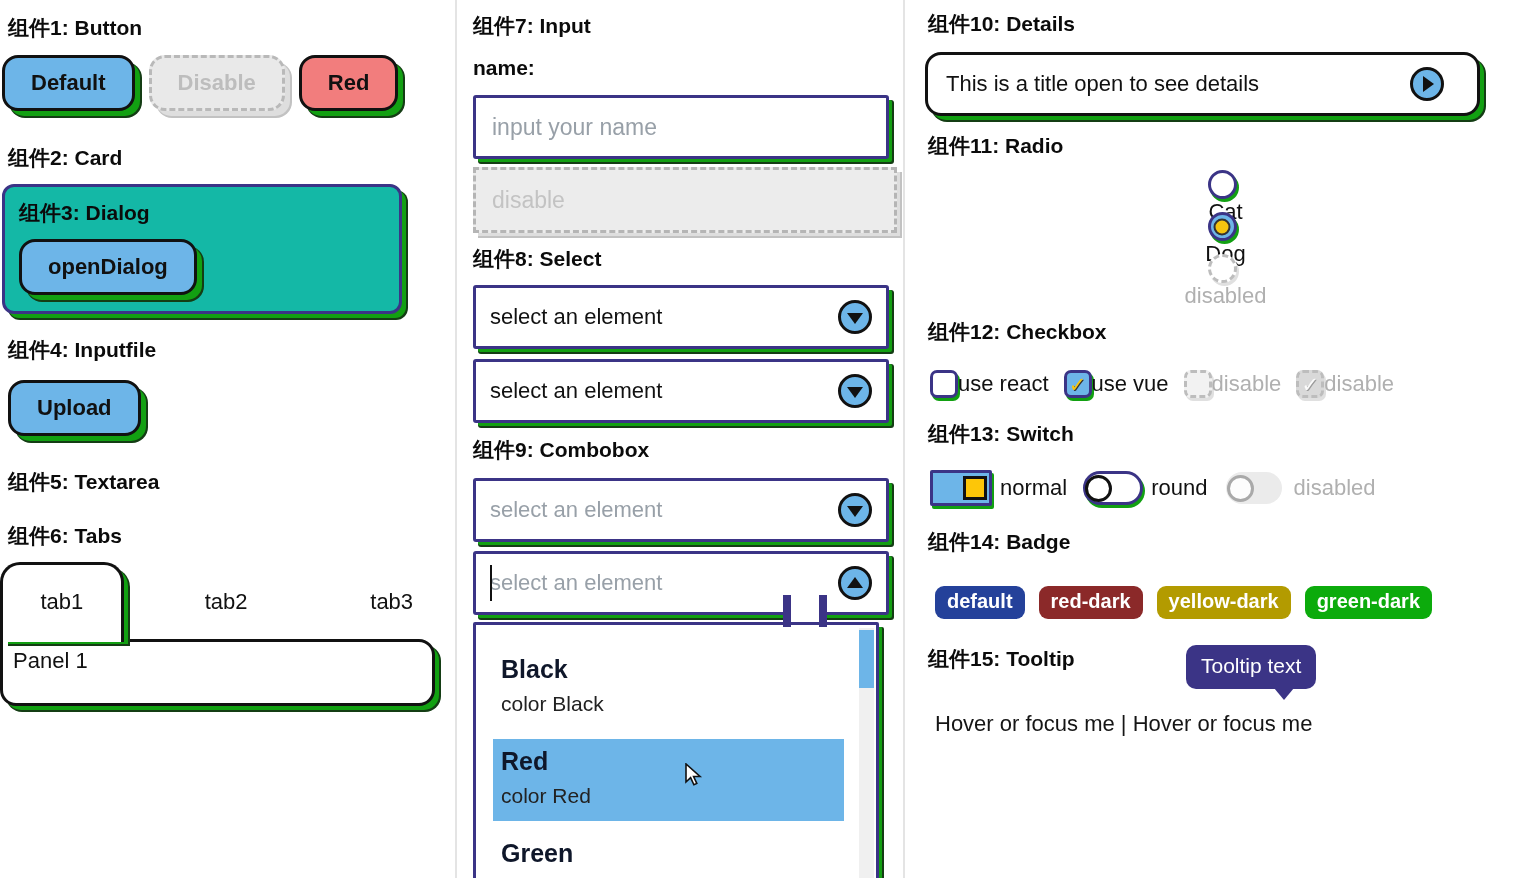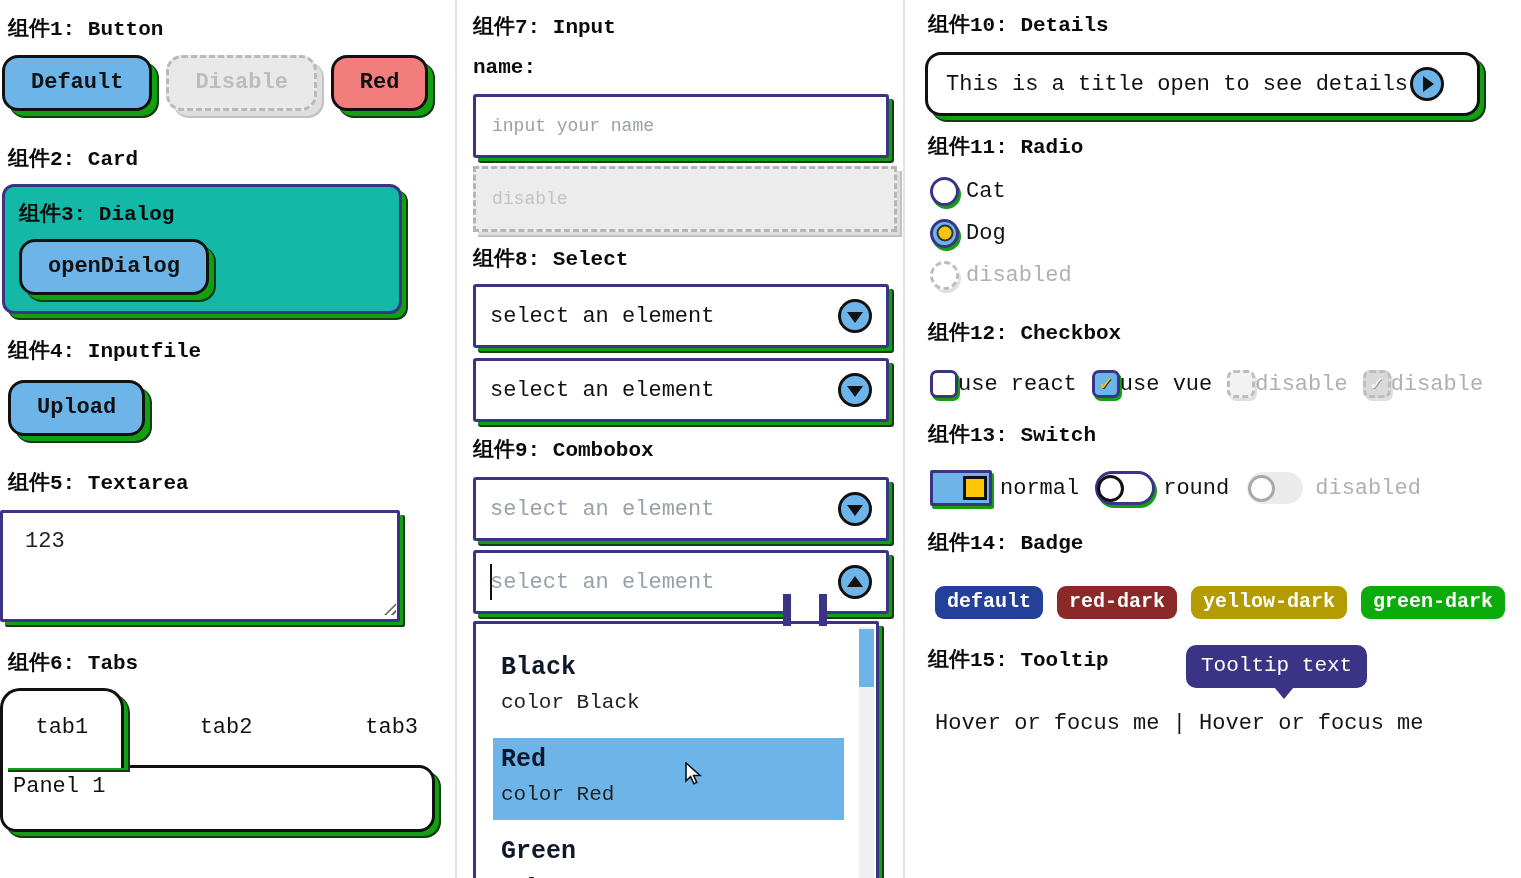--- a/index.html
+++ b/index.html
@@ -1,20 +1,20 @@
 <!DOCTYPE html>
 <html><head>
 <meta charset="utf-8">
 <style>
   * { box-sizing: border-box; margin: 0; padding: 0; }
   html, body { background: #fff; }
   body { font-family: "Liberation Sans", "DejaVu Sans", sans-serif; color: #111; }
   .page { position: relative; width: 1521px; height: 878px; background: #fff; overflow: hidden; }
   .divider { position: absolute; top: 0; bottom: 0; width: 2px; background: #e4e4e4; }
-  .col { position: absolute; top: 0; font-family: Liberation Mono, monospace; }
+  .col { position: absolute; top: 0; }
   .h { font-size: 21px; font-weight: bold; color: #0b0b0b; white-space: nowrap; }
   .row { display: flex; align-items: center; }
 
   
   .btn {
     display: inline-block; font-family: inherit; cursor: pointer;
     font-size: 22px; font-weight: bold; color: #111;
     background: #6db5e8; border: 3px solid #111; border-radius: 16px;
     padding: 12px 26px; line-height: 26px;
     box-shadow: 6px 6px 0 -1px #12a012, 7px 7px 0 0 #143d14;
@@ -62,21 +62,21 @@
     border-radius: 0 16px 16px 16px; margin-top: -3px; position: relative; z-index: 2;
     font-size: 22px; padding: 6px 10px;
     box-shadow: 5px 5px 0 -1px #12a012, 6px 6px 0 0 #143d14;
   }
 
   
   .field {
     background: #fff; border: 3px solid #3b3486; border-radius: 3px;
     box-shadow: 4px 4px 0 -1px #12a012, 5px 5px 0 0 #143d14;
   }
-  .input { display: block; width: 416px; height: 64px; font-family: inherit; font-size: 18px; color: #222; padding: 0 16px; outline: none; }
+  .input { display: block; width: 416px; height: 64px; font-family: inherit; font-size: 23px; color: #222; padding: 0 16px; outline: none; }
   .input::placeholder { color: #98a0a8; opacity: 1; }
   .input.disabled {
     width: 424px; height: 66px; background: #ececec; border: 3px dashed #b5b5b5;
     box-shadow: 4px 4px 0 -1px #dedede, 5px 5px 0 0 #c2c2c2;
   }
   .input.disabled::placeholder { color: #c3c3c3; }
   .selectbox { width: 416px; height: 64px; display: flex; align-items: center; padding: 0 14px; font-size: 22px; color: #111; cursor: pointer; }
   .selectbox .txt { flex: 1; }
   .selectbox .txt.ph { color: #98a0a8; }
   .circle-btn {
@@ -111,21 +111,21 @@
   
   .details {
     width: 555px; height: 64px; background: #fff; border: 3px solid #111; border-radius: 16px;
     display: flex; align-items: center; padding: 0 33px 0 18px; margin: 14px 0 0 -3px;
     font-size: 22px; color: #111; cursor: pointer;
     box-shadow: 5px 5px 0 -1px #12a012, 6px 6px 0 0 #143d14;
   }
   .details .txt { flex: 1; }
 
   
-  .radio-row { display: flex; align-items: center; height: 42px; margin-left: 2px; }
+  .radio-row { display: flex; align-items: center; height: 42px; margin-left: 2px; flex-direction: column; }
   .radio { width: 29px; height: 29px; border-radius: 50%; border: 3px solid #3b3486; background: #fff;
            box-shadow: 2px 3px 0 #12a012; margin-right: 7px; position: relative; flex: none; cursor: pointer; }
   .radio.checked { background: #6db5e8; }
   .radio.checked::after { content: ""; position: absolute; left: 50%; top: 50%; transform: translate(-50%,-50%);
            width: 13px; height: 13px; border-radius: 50%; background: #f6c50f; border: 2px solid #333; }
   .radio.disabled { border: 3px dashed #bdbdbd; box-shadow: 2px 3px 0 #e0e0e0; }
   .ctl-label { font-size: 22px; color: #111; }
   .ctl-label.dim { color: #b0b0b0; }
 
   
@@ -184,24 +184,20 @@
     <div class="h" style="margin:33px 0 0 8px">组件2: Card</div>
     <div class="card">
       <div class="h">组件3: Dialog</div>
       <button class="btn" style="margin:12px 0 0 0">openDialog</button>
     </div>
 
     <div class="h" style="margin:22px 0 0 8px">组件4: Inputfile</div>
     <button class="btn" style="margin:16px 0 0 8px">Upload</button>
 
     <div class="h" style="margin:32px 0 0 8px">组件5: Textarea</div>
-    <div class="ta-wrap">
-      <textarea class="ta" style="">123</textarea>
-      <span class="resize-grip"></span>
-    </div>
 
     <div class="h" style="margin:26px 0 0 8px">组件6: Tabs</div>
     <div class="tabs">
       <div class="tabbar">
         <div class="tab-active">tab1</div>
         <div class="tab-plain">tab2</div>
         <div class="tab-plain">tab3</div>
       </div>
       <div class="tab-panel">Panel 1</div>
     </div>

